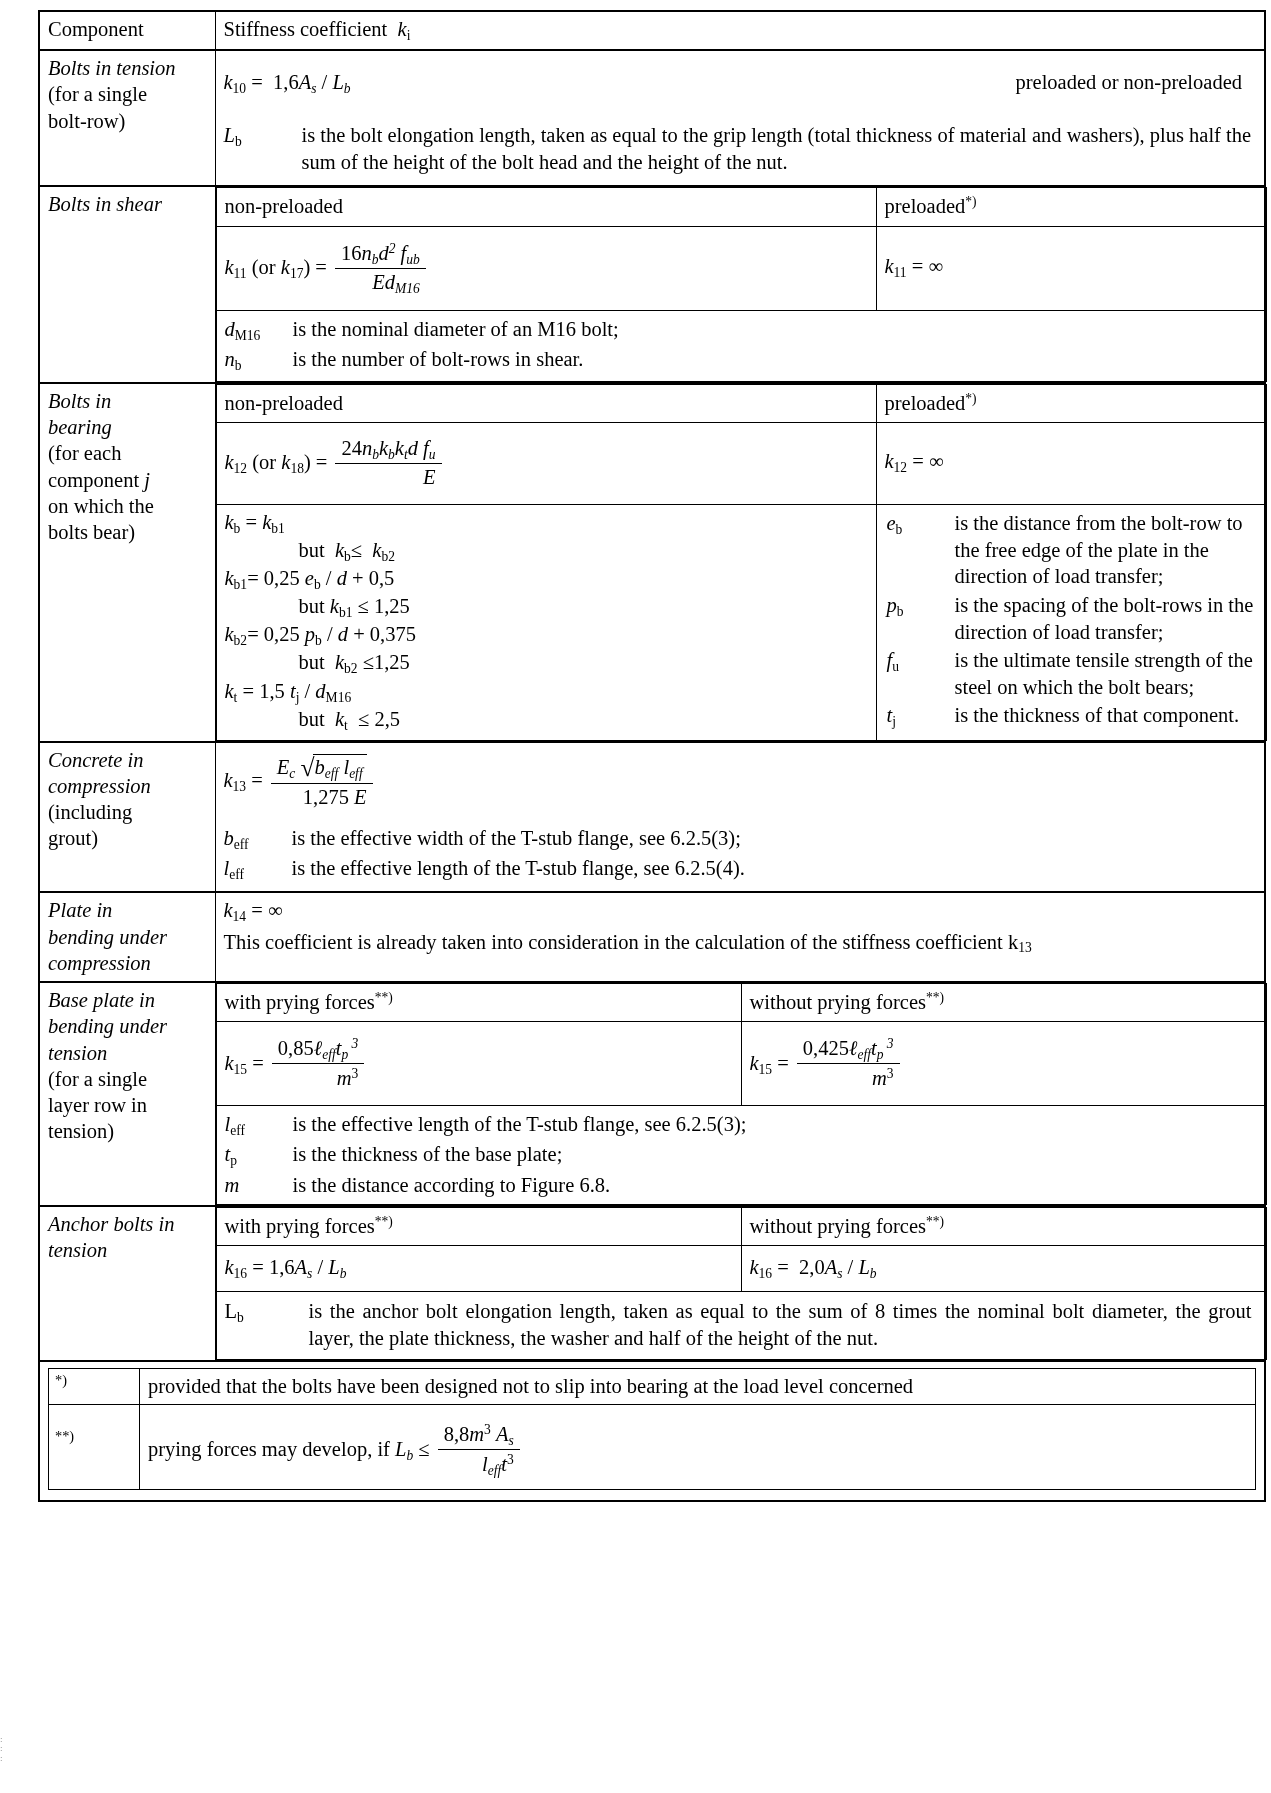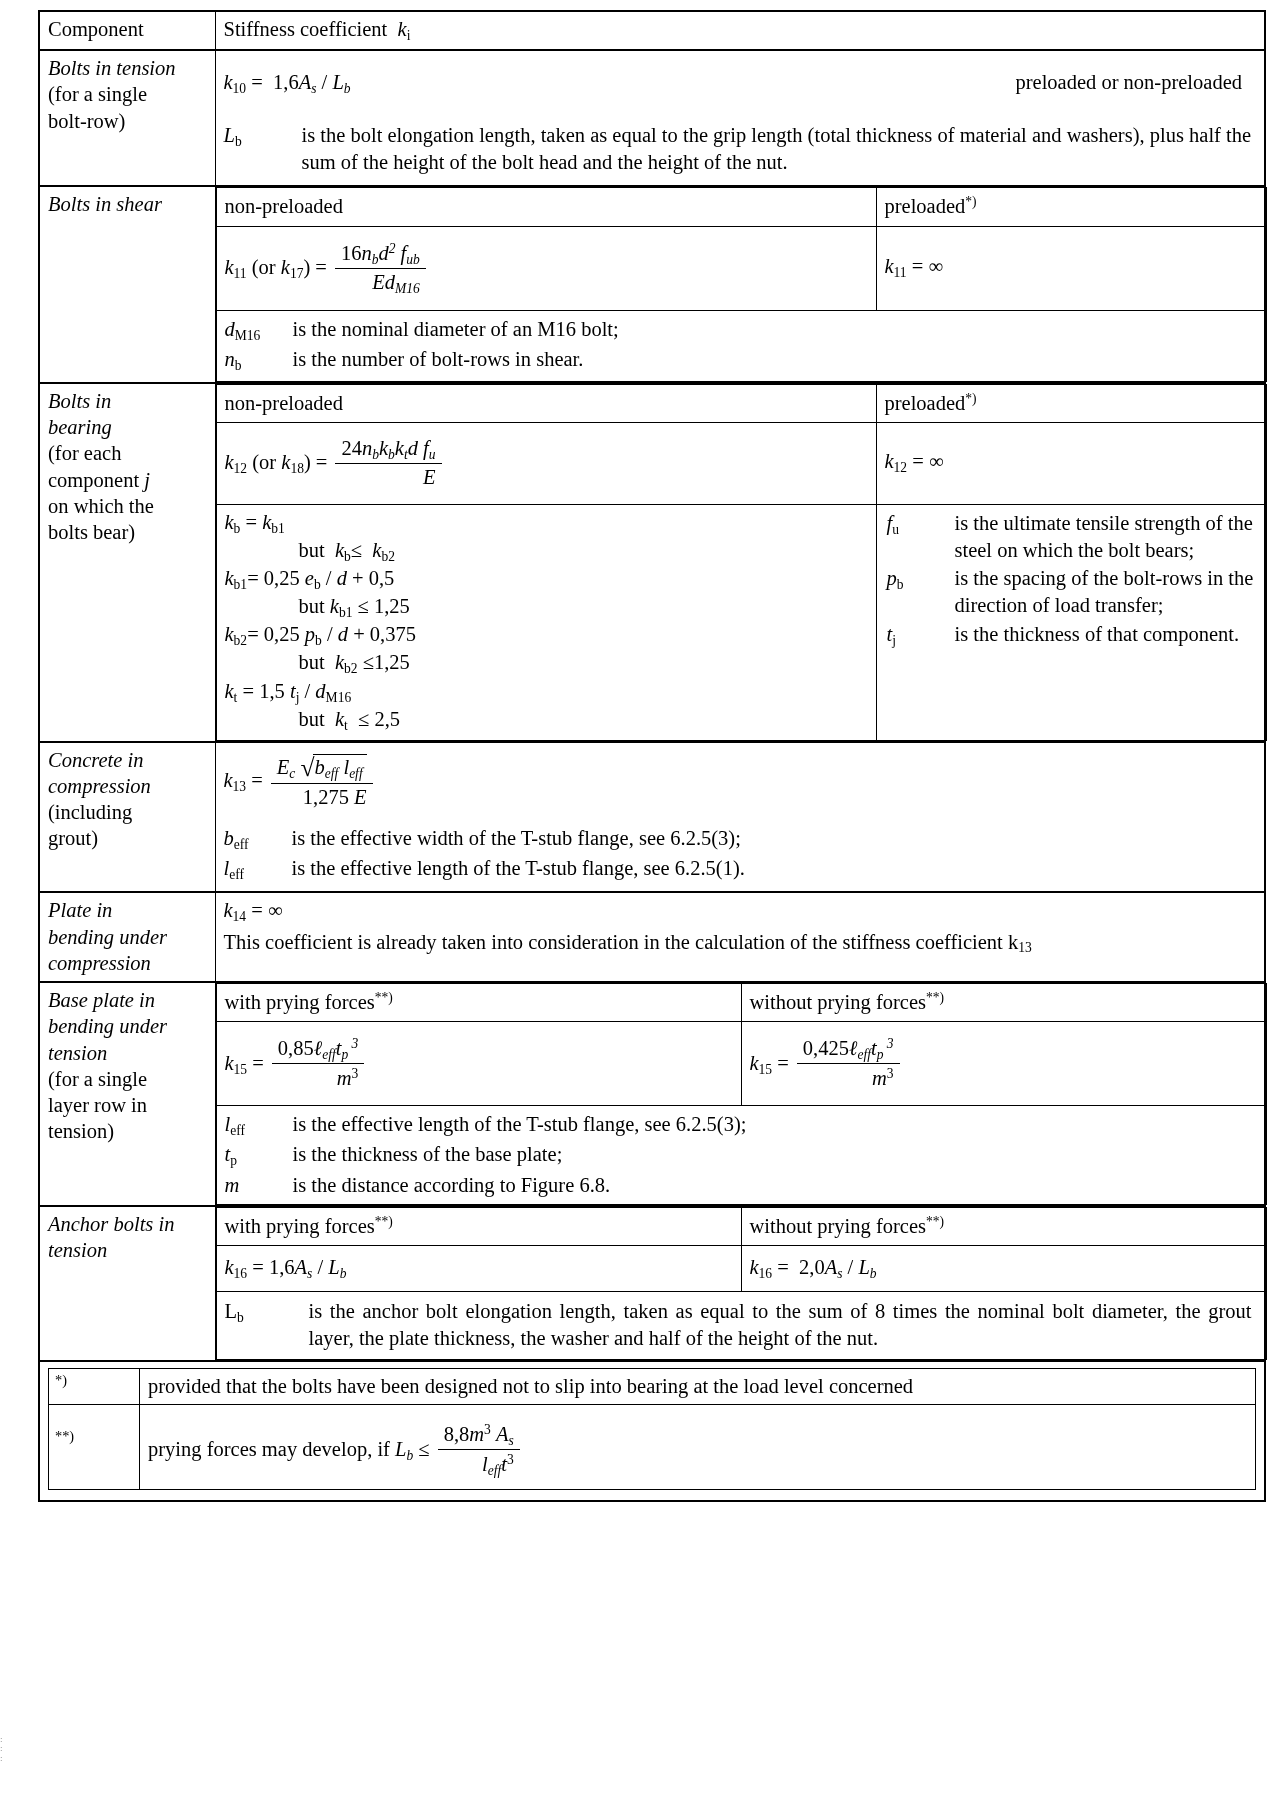--- a/index.html
+++ b/index.html
@@ -281,27 +281,31 @@
             <div><span class="it">k</span><sub>b1</sub>= 0,25 <span class="it">e</span><sub>b</sub> / <span class="it">d</span> + 0,5</div>
             <div><span class="indent1"></span>but <span class="it">k</span><sub>b1</sub> ≤ 1,25</div>
             <div><span class="it">k</span><sub>b2</sub>= 0,25 <span class="it">p</span><sub>b</sub> / <span class="it">d</span> + 0,375</div>
             <div><span class="indent1"></span>but&nbsp; <span class="it">k</span><sub>b2</sub> ≤1,25</div>
             <div><span class="it">k</span><sub>t</sub> = 1,5 <span class="it">t</span><sub>j</sub> / <span class="it">d</span><sub>M16</sub></div>
             <div><span class="indent1"></span>but&nbsp; <span class="it">k</span><sub>t</sub> &nbsp;≤ 2,5</div>
           </td>
           <td style="border-top:1.2px solid #000;padding:4px 8px 6px 10px;vertical-align:top">
             <table class="defs narrow">
               <tbody>
+                        <tr>
+                <td class="sym"><span class="it">e</span><sub>b</sub></td>
+                <td class="txt">is the distance from the bolt-row to the free edge of the plate in the direction of load transfer;</td>
+              </tr>
+              <tr>
+                <td class="sym"><span class="it">p</span><sub>b</sub></td>
+                <td class="txt">is the spacing of the bolt-rows in the direction of load transfer;</td>
+              </tr>
               <tr>
                 <td class="sym"><span class="it">f</span><sub>u</sub></td>
                 <td class="txt">is the ultimate tensile strength of the steel on which the bolt bears;</td>
-              </tr>
-              <tr>
-                <td class="sym"><span class="it">p</span><sub>b</sub></td>
-                <td class="txt">is the spacing of the bolt-rows in the direction of load transfer;</td>
               </tr>
               <tr>
                 <td class="sym"><span class="it">t</span><sub>j</sub></td>
                 <td class="txt">is the thickness of that component.</td>
               </tr>
             </tbody>
                     </table>
           </td>
         </tr>
       </tbody>
@@ -326,21 +330,21 @@
       </div>
       <div style="height:8px"></div>
       <table class="defs narrow">
         <tbody>
                 <tr>
           <td class="sym"><span class="it">b</span><sub>eff</sub></td>
           <td class="txt">is the effective width of the T-stub flange, see 6.2.5(3);</td>
         </tr>
         <tr>
           <td class="sym"><span class="it">l</span><sub>eff</sub></td>
-          <td class="txt">is the effective length of the T-stub flange, see 6.2.5(1).</td>
+          <td class="txt">is the effective length of the T-stub flange, see 6.2.5(4).</td>
         </tr>
       </tbody>
             </table>
       <div style="height:2px"></div>
     </td>
   </tr>
 
   <tr class="block-start">
     <td class="comp">
       <span>Plate in</span><br>

